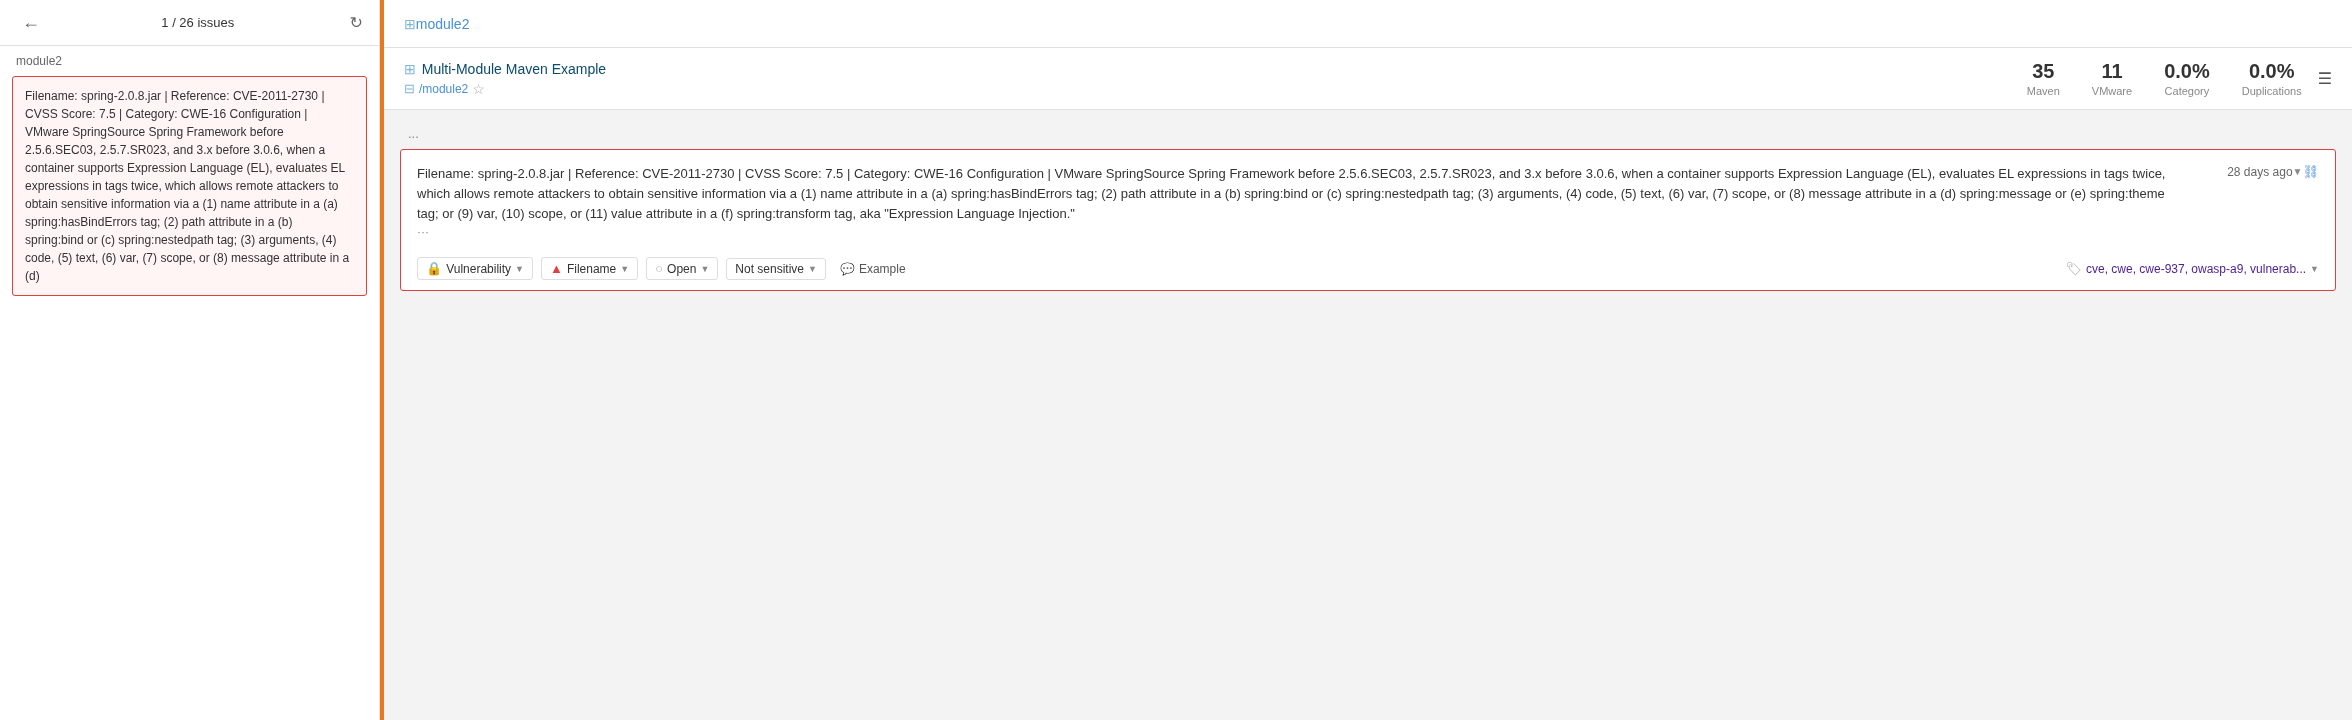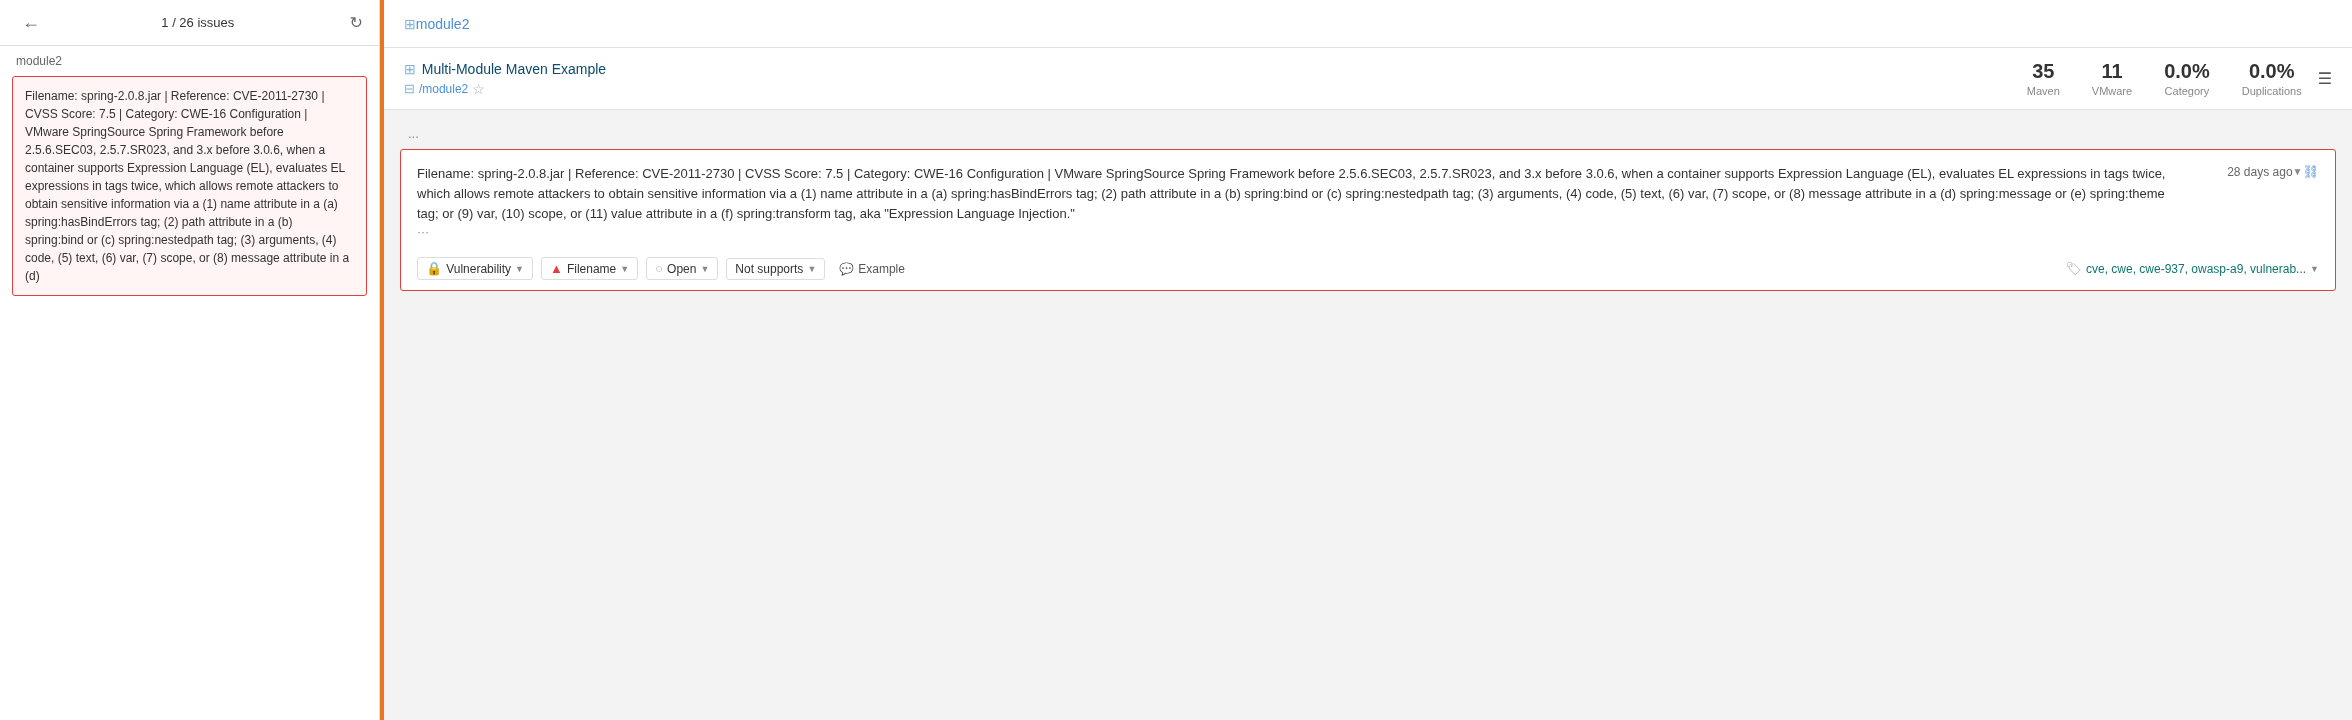--- a/index.html
+++ b/index.html
@@ -280,21 +280,21 @@
       margin-left: auto;
     }
 
     .tag-icon {
       color: #aaa;
       font-size: 13px;
     }
 
     .tags-text {
       font-size: 12px;
-      color: #0f766e;
+      color: #4c1d95;
     }
 
     .tags-chevron {
       font-size: 9px;
       color: #888;
     }
 
     .folder-icon {
       color: #7eb5d6;
       font-size: 14px;
@@ -393,21 +393,21 @@
           <span class="chevron">▼</span>
         </button>
 
         <button class="badge-btn">
           <span class="badge-icon-open">○</span>
           <span>Open</span>
           <span class="chevron">▼</span>
         </button>
 
         <button class="badge-btn">
-          <span>Not supports</span>
+          <span>Not sensitive</span>
           <span class="chevron">▼</span>
         </button>
 
         <button class="comment-btn">
           <span style="color:#888;">💬</span>
           <span>Example</span>
         </button>
 
         <div class="tags-area">
           <span class="tag-icon">🏷</span>

